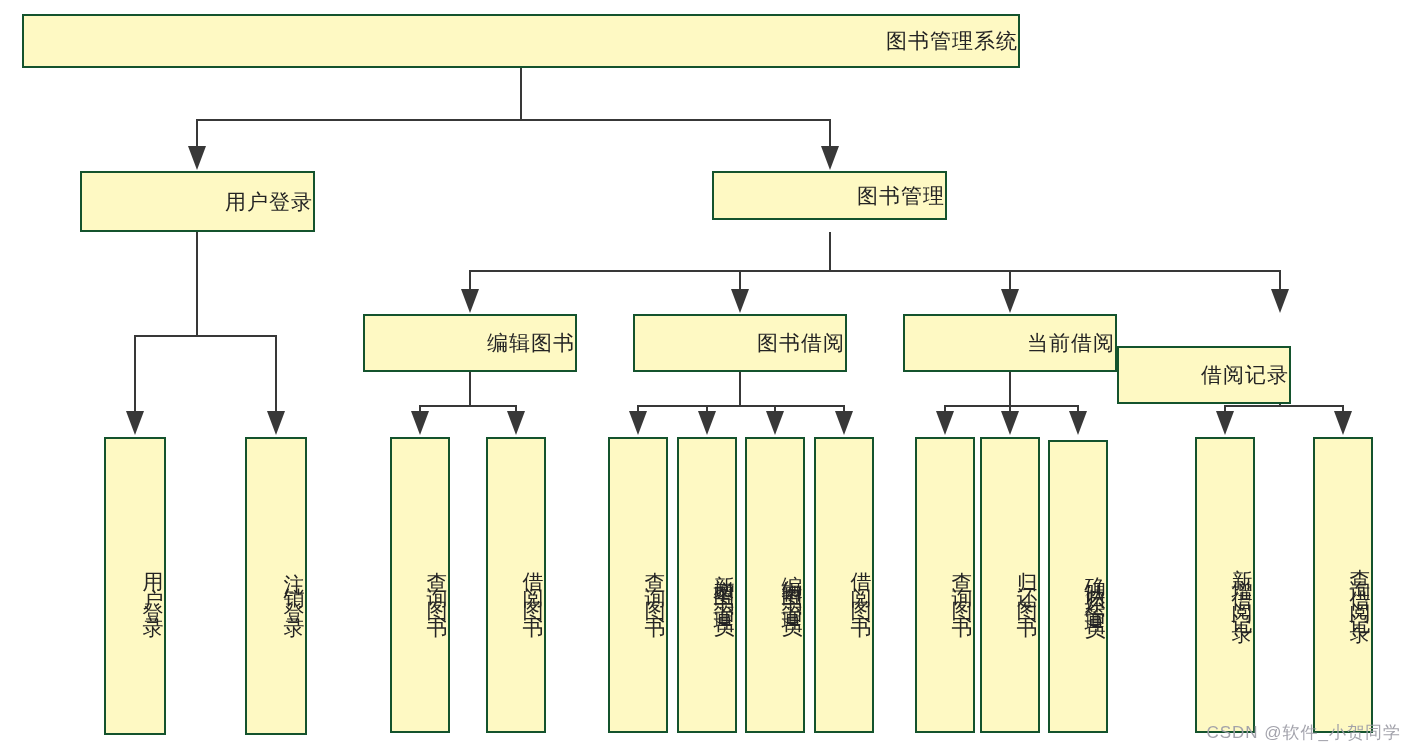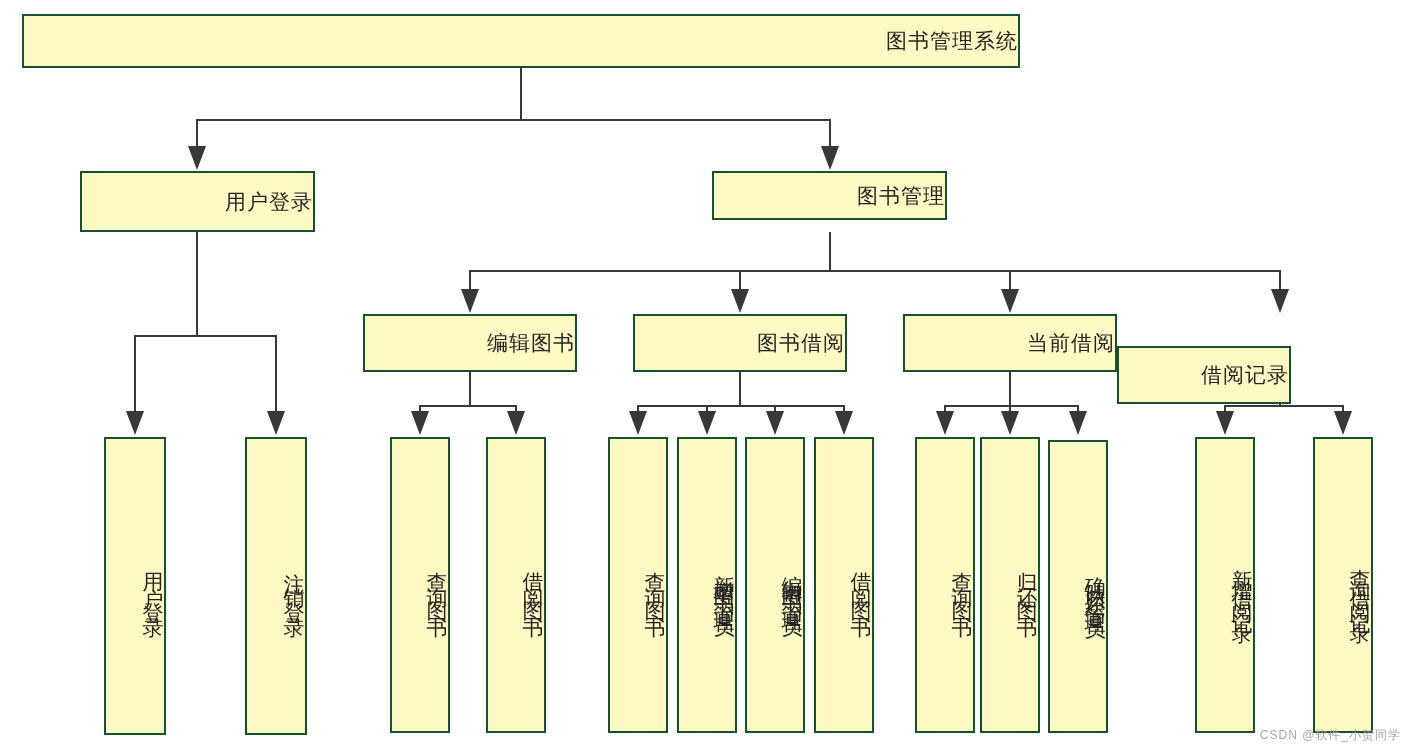--- a/index.html
+++ b/index.html
@@ -58,21 +58,21 @@
     border-left: 9px solid transparent;
     border-right: 9px solid transparent;
     border-top: 24px solid #383838;
     z-index: 1;
   }
   
   .watermark {
     position: absolute;
     right: 4px;
     bottom: 3px;
-    font-size: 12px;
+    font-size: 17px;
     color: rgba(158, 158, 168, 0.95);
     letter-spacing: 1px;
     z-index: 5;
     white-space: nowrap;
   }
 </style>
 </head>
 <body>
 
 <div class="canvas">

